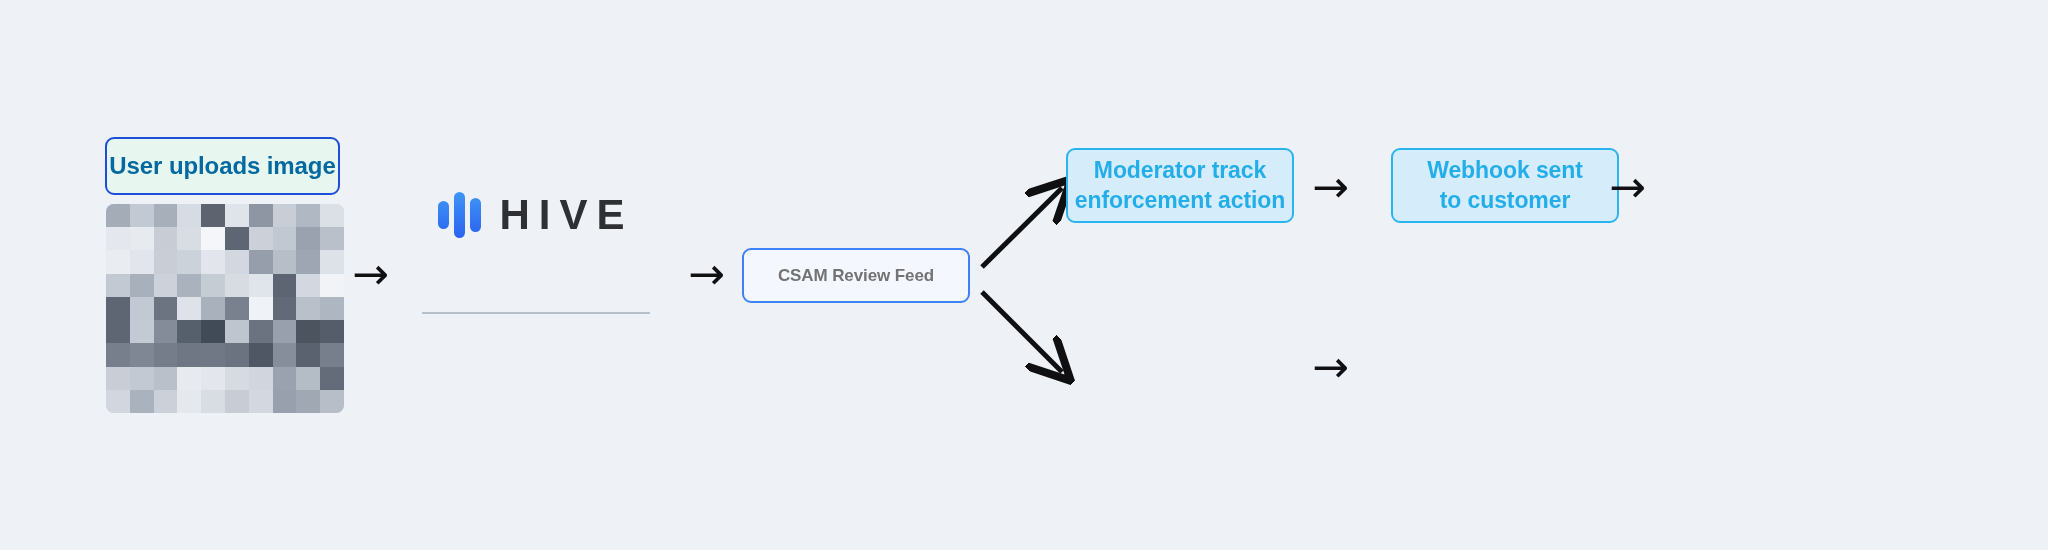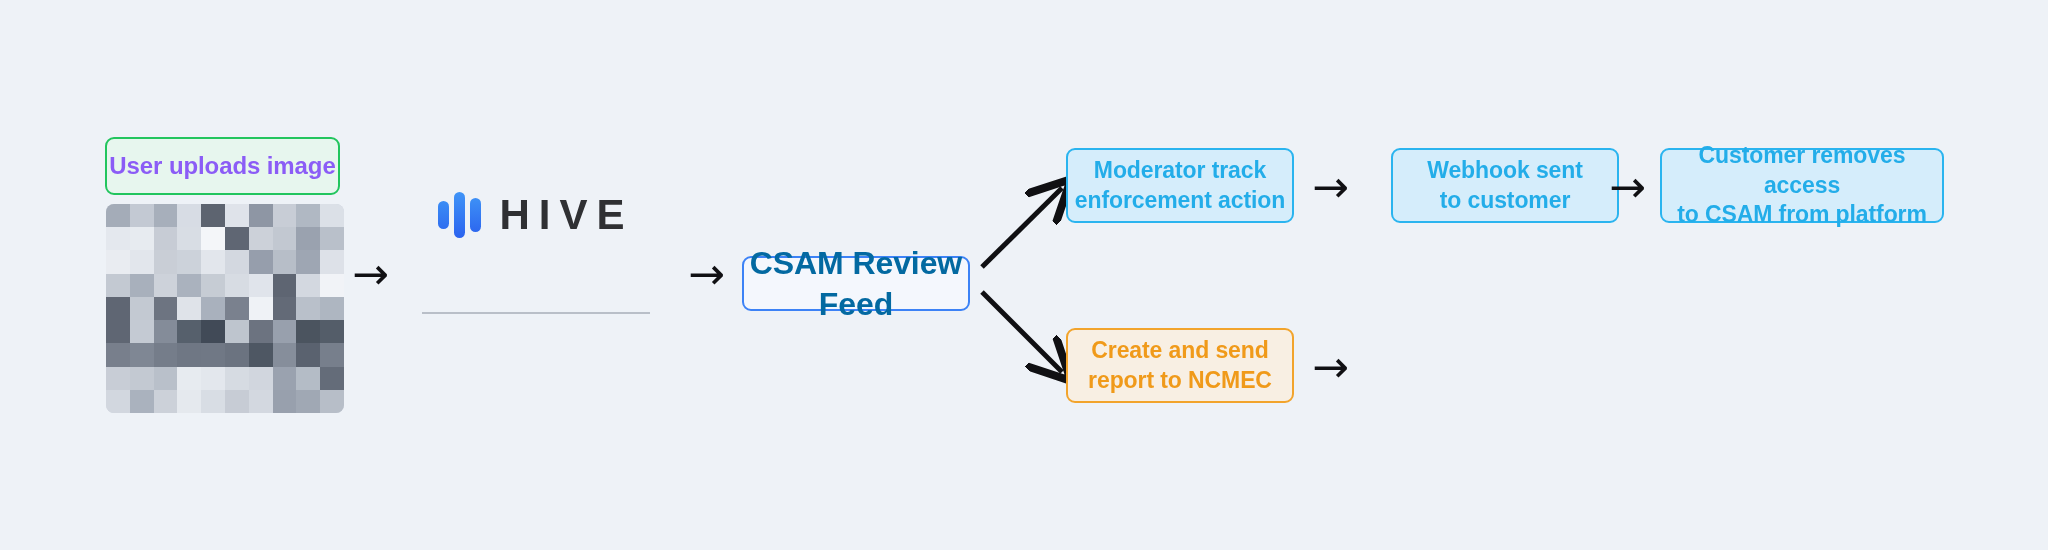--- a/index.html
+++ b/index.html
@@ -31,32 +31,31 @@
     align-items: center;
     justify-content: center;
     text-align: center;
     font-weight: bold;
     line-height: 1.28;
     letter-spacing: -0.1px;
     white-space: pre-line;
   }
 
   .node-green {
-    border: 2px solid #22c55e;
+    border: 2px solid #1d4ed8;
     background: #e7f6ee;
-    color: #8b5cf6;
+    color: #0369a1;
     font-size: 24px;
   }
 
   .node-blue {
     border: 2px solid #3c82f6;
     background: #f4f7fd;
-    color: #0369a1;
-    font-size: 32px;
-    margin-top: 8px;
+    color: #737373;
+    font-size: 17px;
   }
 
   .node-cyan {
     border: 2px solid #2ab4ef;
     background: #d5edfb;
     color: #23ade9;
     font-size: 23px;
   }
 
   .node-orange {
@@ -279,22 +278,18 @@
   <div class="node node-cyan" style="left:1066px; top:148px; width:228px; height:75px;">Moderator track
 enforcement action</div>
 
   <div class="arrow-h" style="left:1312px; top:165px;">→</div>
 
   <div class="node node-cyan" style="left:1363px; top:148px; width:228px; height:75px;margin-left:28px;">Webhook sent
 to customer</div>
 
   <div class="arrow-h" style="left:1609px; top:165px;">→</div>
 
-  <div class="node node-cyan" style="left:1660px; top:148px; width:284px; height:75px;">Customer removes access
-to CSAM from platform</div>
-
-  <div class="node node-orange" style="left:1066px; top:328px; width:228px; height:75px;">Create and send
-report to NCMEC</div>
+
 
   <div class="arrow-h" style="left:1312px; top:345px;">→</div>
 
 
 </div>
 
 </body></html>

